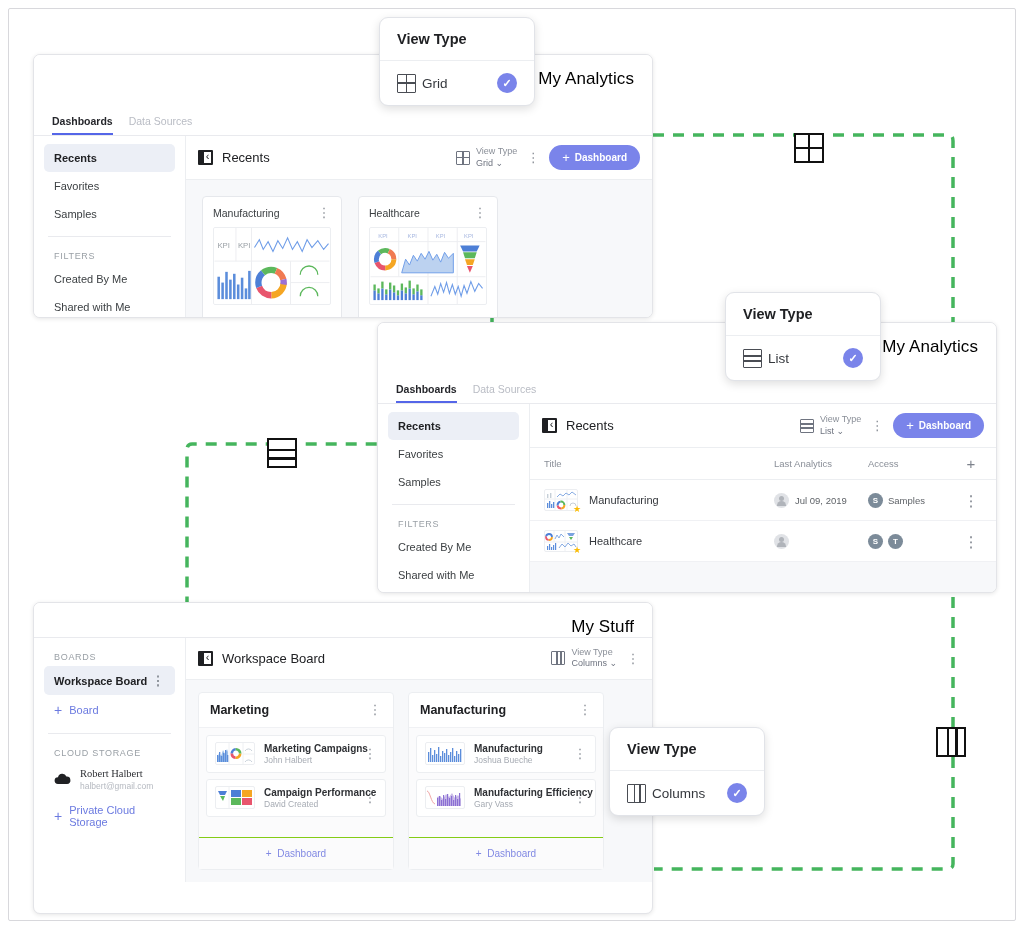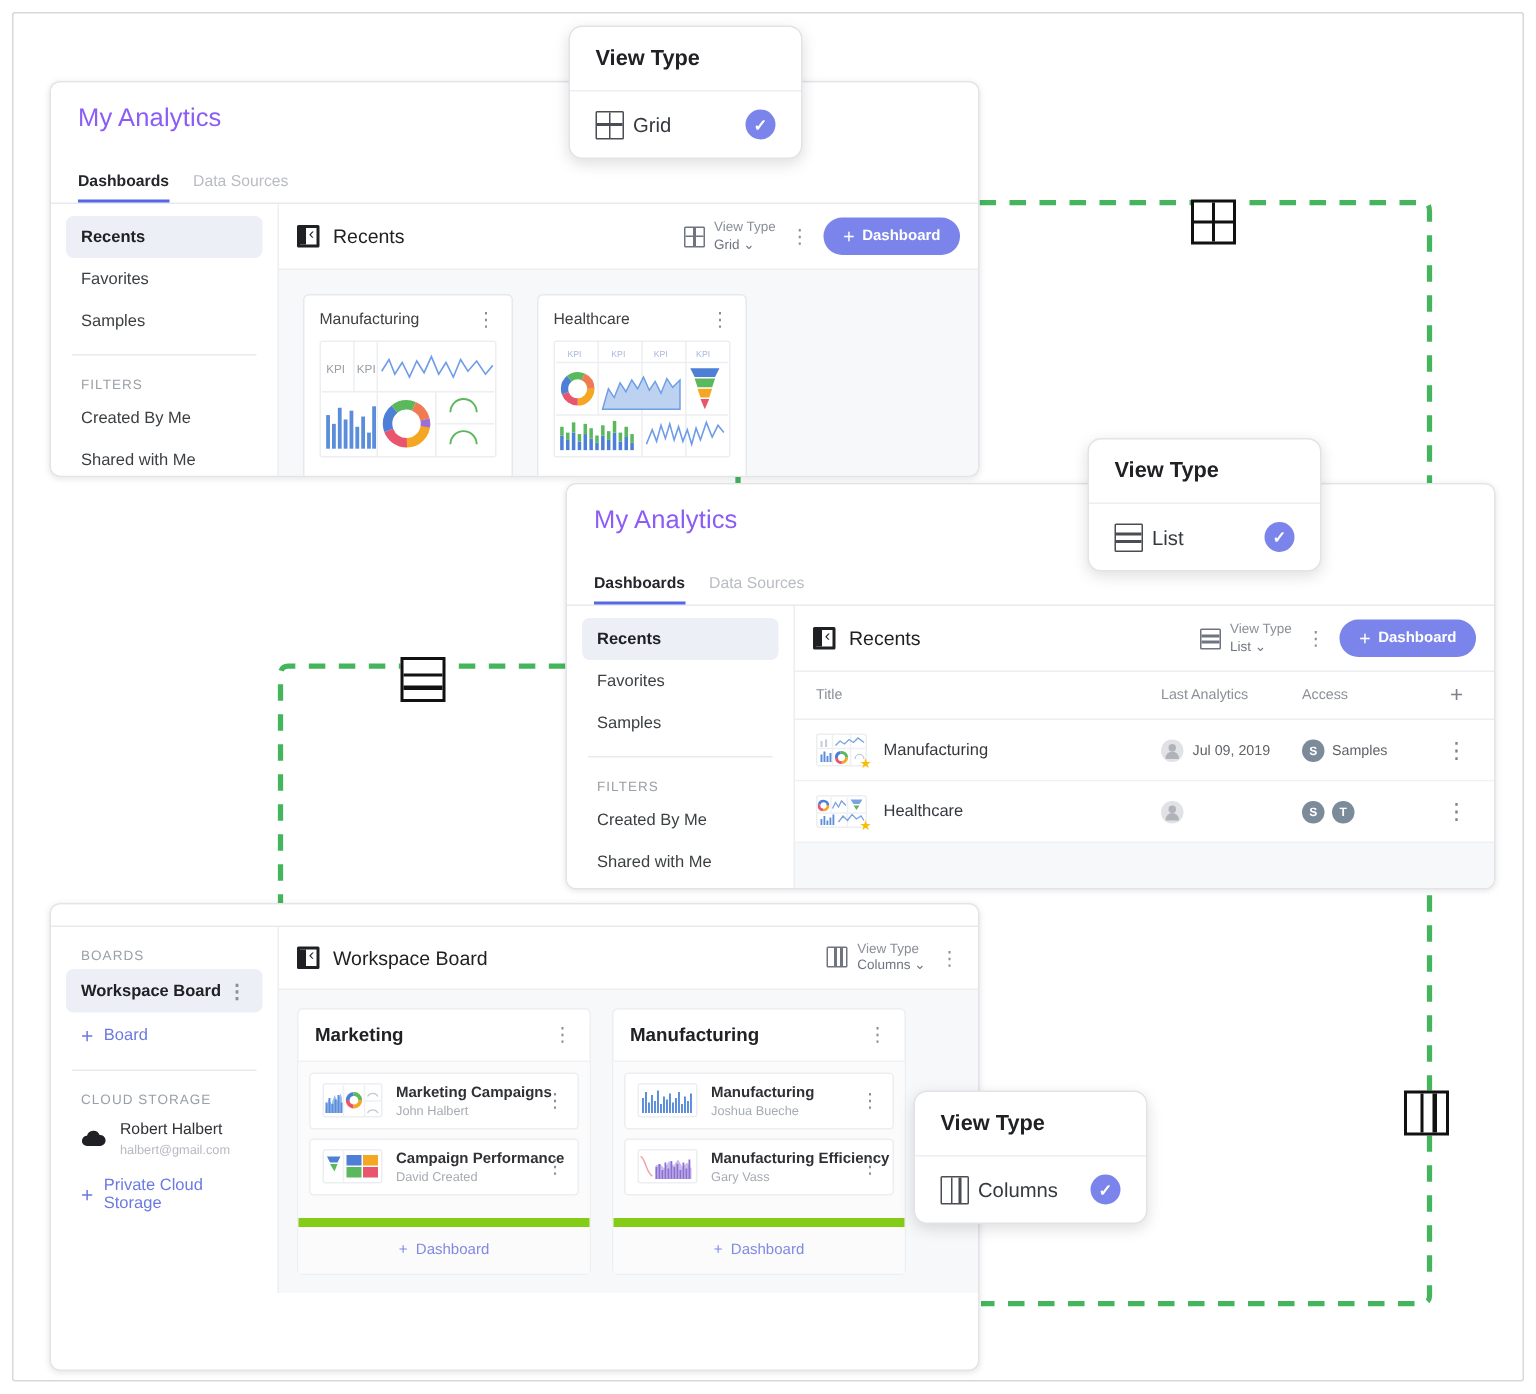--- a/index.html
+++ b/index.html
@@ -41,21 +41,21 @@
   
   .panel {
     position: absolute;
     background: #fff;
     border: 1px solid #e3e4e8;
     border-radius: 7px;
     box-shadow: 0 1px 4px rgba(0,0,0,.10);
     overflow: hidden;
   }
   .panel-head { padding: 14px 18px 0 18px; background: #fff; }
-  .app-title { font-size: 17px; color: #8b5cf6; font-weight: 400; letter-spacing: .1px; }
+  .app-title { font-size: 17px; color: #000000; font-weight: 400; letter-spacing: .1px; text-align: right; }
   .tabs { display: flex; gap: 16px; margin-top: 26px; }
   .tab {
     font-size: 10.5px; color: #b9bcc4; padding-bottom: 6px;
     border-bottom: 2.5px solid transparent; cursor: pointer; white-space: nowrap;
   }
   .tab.active { color: #25262b; font-weight: bold; border-bottom-color: #5566e8; }
   .divider-row { height: 1px; background: #e9eaee; }
 
   .body-row { display: flex; height: 100%; }
   .side {
@@ -187,28 +187,28 @@
     border: 1px solid #eceef1; border-radius: 3px; padding: 6px 8px; margin-bottom: 6px;
   }
   .bcard-thumb {
     width: 40px; height: 23px; border: 1px solid #eceef1; border-radius: 2px;
     background: #fff; flex: 0 0 40px;
   }
   .bcard-txt { flex: 1; min-width: 0; line-height: 1.3; }
   .bcard-title { font-size: 10px; color: #2f3135; font-weight: bold; white-space: nowrap; }
   .bcard-sub { font-size: 8.5px; color: #a6abb3; white-space: nowrap; }
   .bcol-foot {
-    border-top: 6px solid #84cc16; padding: 10px; text-align: center;
+    border-top: 1px solid #84cc16; padding: 10px; text-align: center;
     font-size: 10px; color: #8189e3; cursor: pointer; background: #fbfbfc;
   }
 
   
   .cloud-row { display: flex; align-items: center; gap: 9px; padding: 5px 10px; }
   .cloud-ico { width: 17px; flex: 0 0 17px; }
-  .cloud-name { font-size: 10.5px; color: #2f3135; line-height: 1.3; }
+  .cloud-name { font-size: 10.5px; color: #2f3135; line-height: 1.3; font-family: Liberation Serif, serif; }
   .cloud-mail { font-size: 8.5px; color: #b5b9c0; }
 
   
   .popup {
     position: absolute; background: #fff; border: 1px solid #e1e3e8;
     border-radius: 9px; box-shadow: 0 3px 10px rgba(0,0,0,.13); z-index: 20;
   }
   .popup-head { padding: 13px 17px; font-size: 14.5px; color: #202124; font-weight: bold; }
   .popup-sep { height: 1px; background: #eceef1; }
   .popup-row {
@@ -536,20 +536,21 @@
     <div class="popup-sep"></div>
     <div class="popup-row">
       <span class="pop-icon pop-list"></span>
       <span class="pop-label">List</span>
       <span class="check">✓</span>
     </div>
   </div>
 
   <div class="panel" style="left:24px; top:593px; width:620px; height:312px;">
     <div class="panel-head">
+      <div class="app-title">My Stuff</div>
     </div>
     <div class="divider-row"></div>
     <div class="body-row" style="height:calc(100% - 66px);">
       <div class="side">
         <div class="side-cap">BOARDS</div>
         <div class="side-item sel" style="display:flex;align-items:center;justify-content:space-between;">
           <span>Workspace Board</span>
           <span class="kebab">⋮</span>
         </div>
         <div class="side-add">

